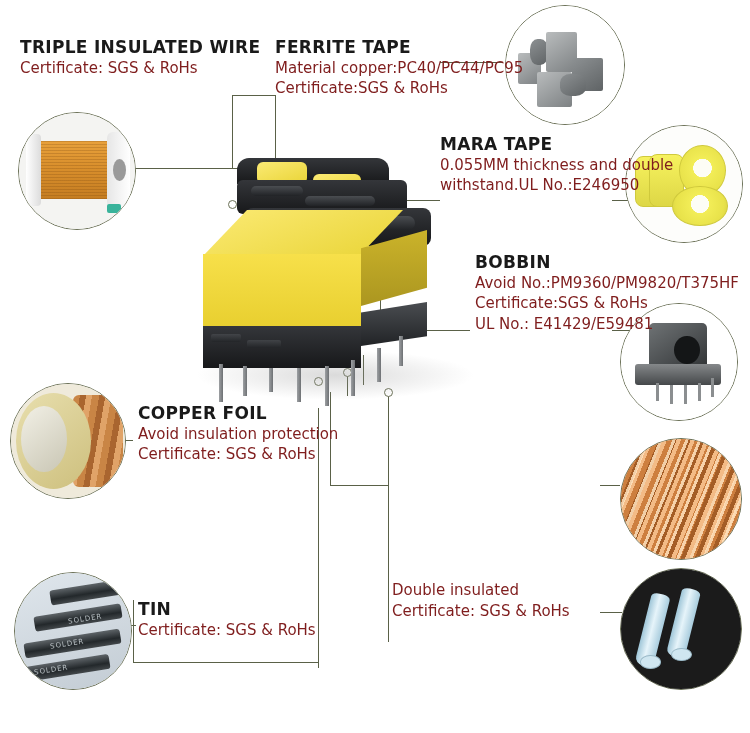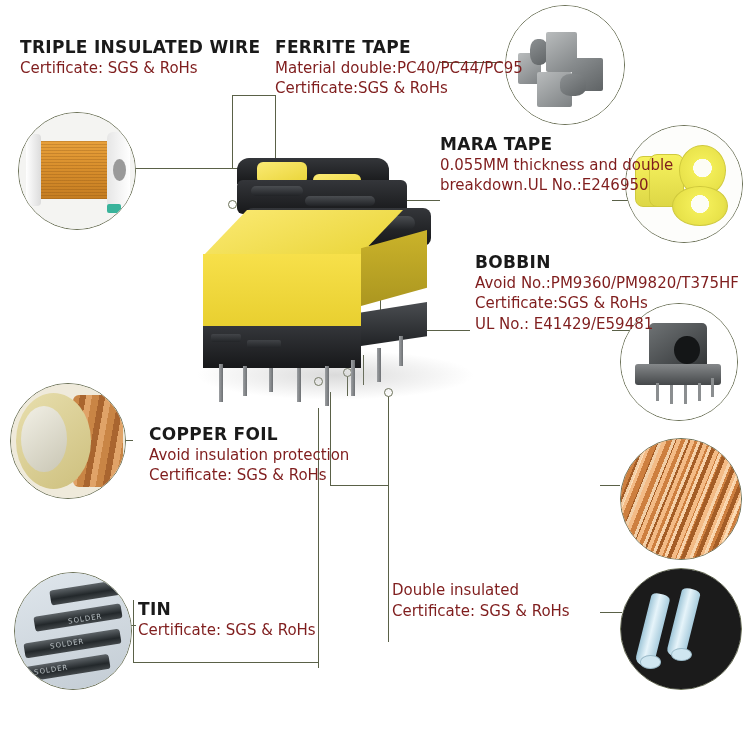--- a/index.html
+++ b/index.html
@@ -294,38 +294,38 @@
     </div>
   </div>
 
   <div class="callout" style="left:20px;top:38px;">
     <div class="title">TRIPLE INSULATED WIRE</div>
     <div class="line">Certificate: SGS &amp; RoHs</div>
   </div>
 
   <div class="callout" style="left:275px;top:38px;">
     <div class="title">FERRITE TAPE</div>
-    <div class="line">Material double:PC40/PC44/PC95</div>
+    <div class="line">Material copper:PC40/PC44/PC95</div>
     <div class="line">Certificate:SGS &amp; RoHs</div>
   </div>
 
   <div class="callout" style="left:440px;top:135px;">
     <div class="title">MARA TAPE</div>
     <div class="line">0.055MM thickness and double</div>
-    <div class="line">breakdown.UL No.:E246950</div>
+    <div class="line">withstand.UL No.:E246950</div>
   </div>
 
   <div class="callout" style="left:475px;top:253px;">
     <div class="title">BOBBIN</div>
     <div class="line">Avoid No.:PM9360/PM9820/T375HF</div>
     <div class="line">Certificate:SGS &amp; RoHs</div>
     <div class="line">UL No.:  E41429/E59481</div>
   </div>
 
-  <div class="callout" style="left:149px;top:404px;margin-top:21px;">
+  <div class="callout" style="left:138px;top:404px;">
     <div class="title">COPPER FOIL</div>
     <div class="line">Avoid insulation protection</div>
     <div class="line">Certificate: SGS &amp; RoHs</div>
   </div>
 
 
   <div class="callout" style="left:138px;top:600px;">
     <div class="title">TIN</div>
     <div class="line">Certificate: SGS &amp; RoHs</div>
   </div>

